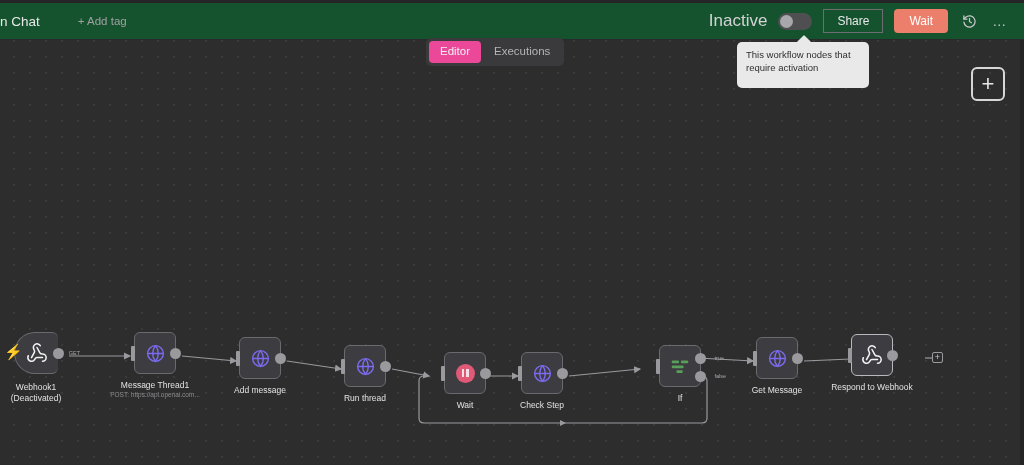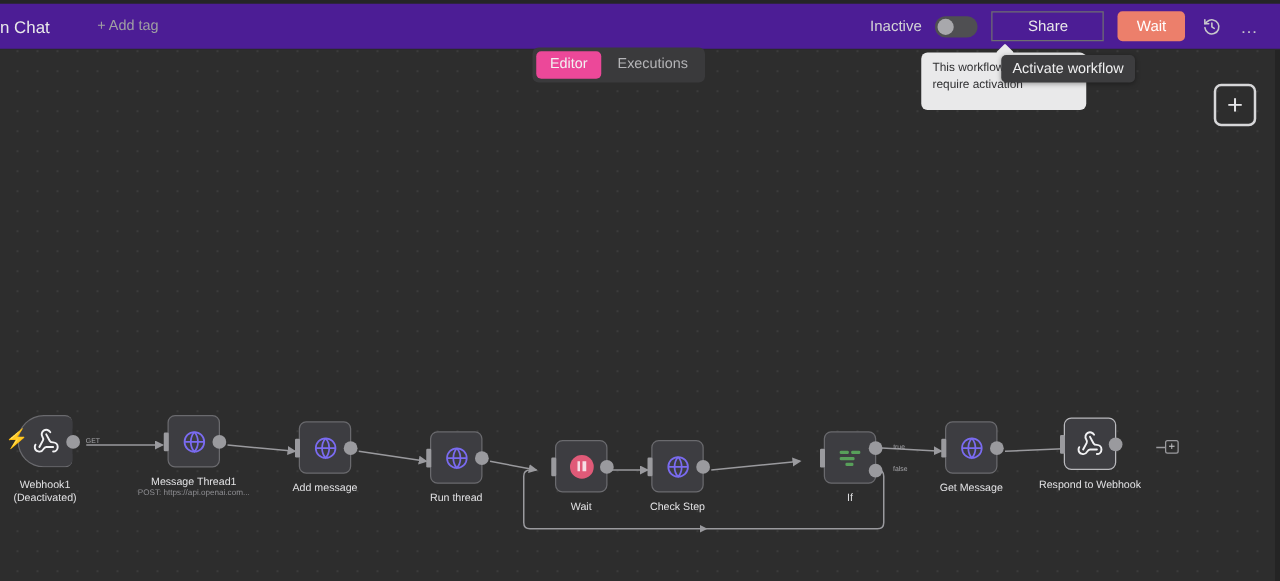--- a/index.html
+++ b/index.html
@@ -13,49 +13,49 @@
 
   
   .topstrip {
     position:absolute; left:0; top:0; width:1024px; height:3px;
     background:#252527;
   }
 
   
   .header {
     position:absolute; left:0; top:3px; width:1024px; height:37px;
-    background:#4c1d95;
+    background:#14532d;
     border-bottom:1px solid #2a2a2c;
     display:flex; align-items:center;
   }
   .wf-title {
     font-size:13.5px; color:#e9e9ea; font-weight:400;
     margin-left:0px; padding-left:0px; white-space:nowrap;
   }
   .add-tag {
     font-size:11.5px; color:#a0a0a3; margin-left:38px; cursor:pointer;
     white-space:nowrap;
   }
   .header-right {
     margin-left:auto; display:flex; align-items:center; gap:11px;
     padding-right:14px;
   }
-  .inactive-label { font-size:12px; color:#d4d4d6; }
+  .inactive-label { font-size:17px; color:#d4d4d6; }
   .toggle {
     width:34px; height:17px; border-radius:9px; background:#4f4f52;
     position:relative; cursor:pointer; display:inline-block;
   }
   .toggle .knob {
     position:absolute; left:2px; top:2px; width:13px; height:13px;
     border-radius:50%; background:#a8a8ac;
   }
   .btn-share {
     font-size:12px; color:#e8e8ea; background:transparent;
     border:1px solid #6e6e72; border-radius:0;
-    padding:5px 28px; cursor:pointer; line-height:1;
+    padding:5px 13px; cursor:pointer; line-height:1;
     font-family:"Liberation Sans", sans-serif;
   }
   .btn-save {
     font-size:12px; color:#ffffff; background:#ec7f6b;
     border:none; border-radius:4px; padding:6px 15px; cursor:pointer;
     line-height:1; font-family:"Liberation Sans", sans-serif;
   }
   .icon-btn {
     width:20px; height:20px; display:flex; align-items:center;
     justify-content:center; cursor:pointer; color:#c8c8cb;
@@ -358,15 +358,14 @@
       <div class="node-label">Respond to Webhook</div>
     </div>
 
     <div class="add-end" style="left:932px; top:312px;">+</div>
   </div>
 
   <div class="popover">
     <div class="arrow"></div>
     <div>This workflow nodes that require activation</div>
   </div>
-  <div class="tooltip">Activate workflow</div>
 
 </div>
 
 </body></html>

